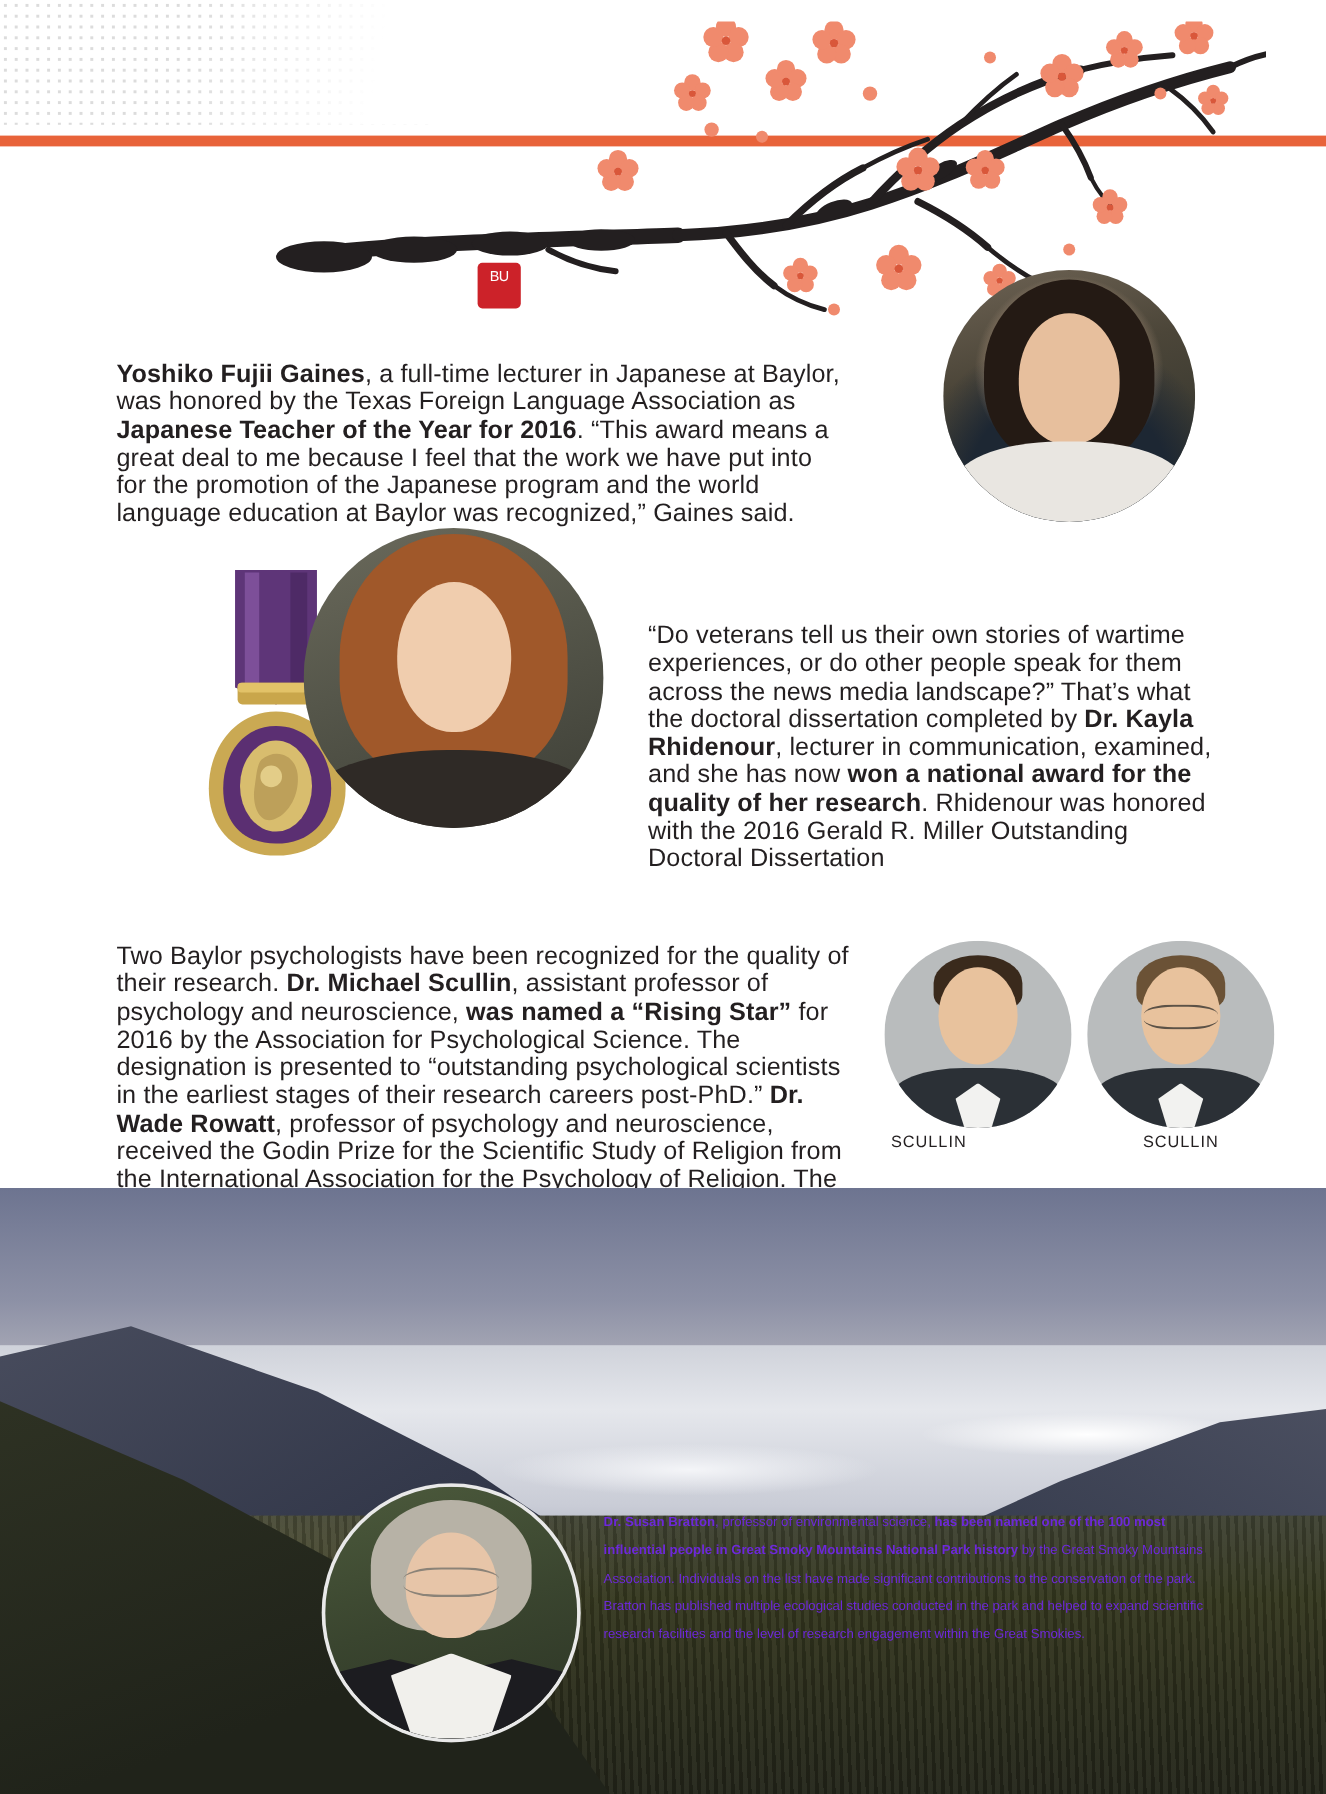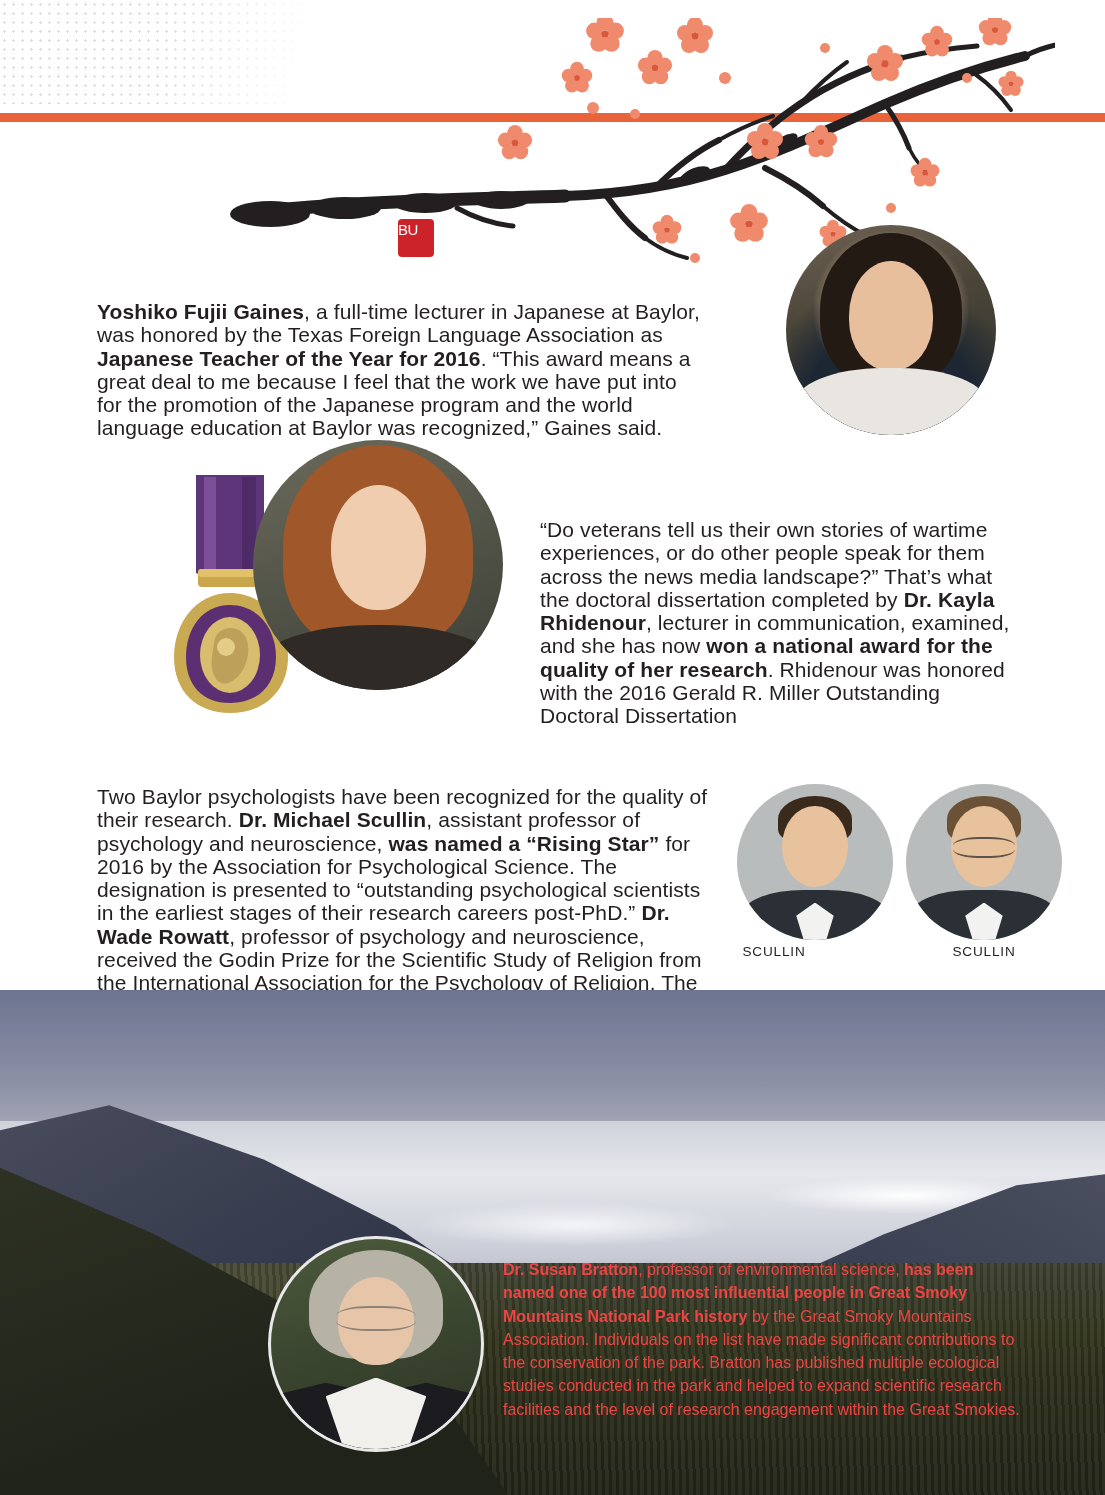--- a/index.html
+++ b/index.html
@@ -59,22 +59,23 @@
   }
   .stamp {
     position: absolute;
     left: 398px;
     top: 219px;
     width: 36px;
     height: 38px;
     background: #cc2229;
     border-radius: 4px;
     color: #fff;
-    font-size: 15px;
+    font-size: 12px;
     line-height: 10px;
+    text-align: center;
     padding-top: 6px;
     box-sizing: border-box;
     letter-spacing: -0.5px;
   }
 
   
   .body-text {
     position: absolute;
     font-size: 21px;
     line-height: 23.3px;
@@ -292,23 +293,23 @@
     width: 100%; height: 40%;
     background: #1c1c20;
     clip-path: polygon(0 22%, 26% 6%, 40% 14%, 50% 40%, 60% 14%, 74% 6%, 100% 22%, 100% 100%, 0 100%);
   }
 
   .bratton-text {
     position: absolute;
     left: 503px;
     top: 1258px;
     width: 522px;
-    font-size: 16px;
+    font-size: 11px;
     line-height: 23.3px;
-    color: #ef4444;
+    color: #6d28d9;
   }
   .bratton-text b { font-weight: bold; }
 </style>
 </head>
 <body>
 
 <div class="top-band">
   <div class="dot-grid"></div>
   <div class="dot-grid-fade"></div>
   <div class="orange-rule"></div>

